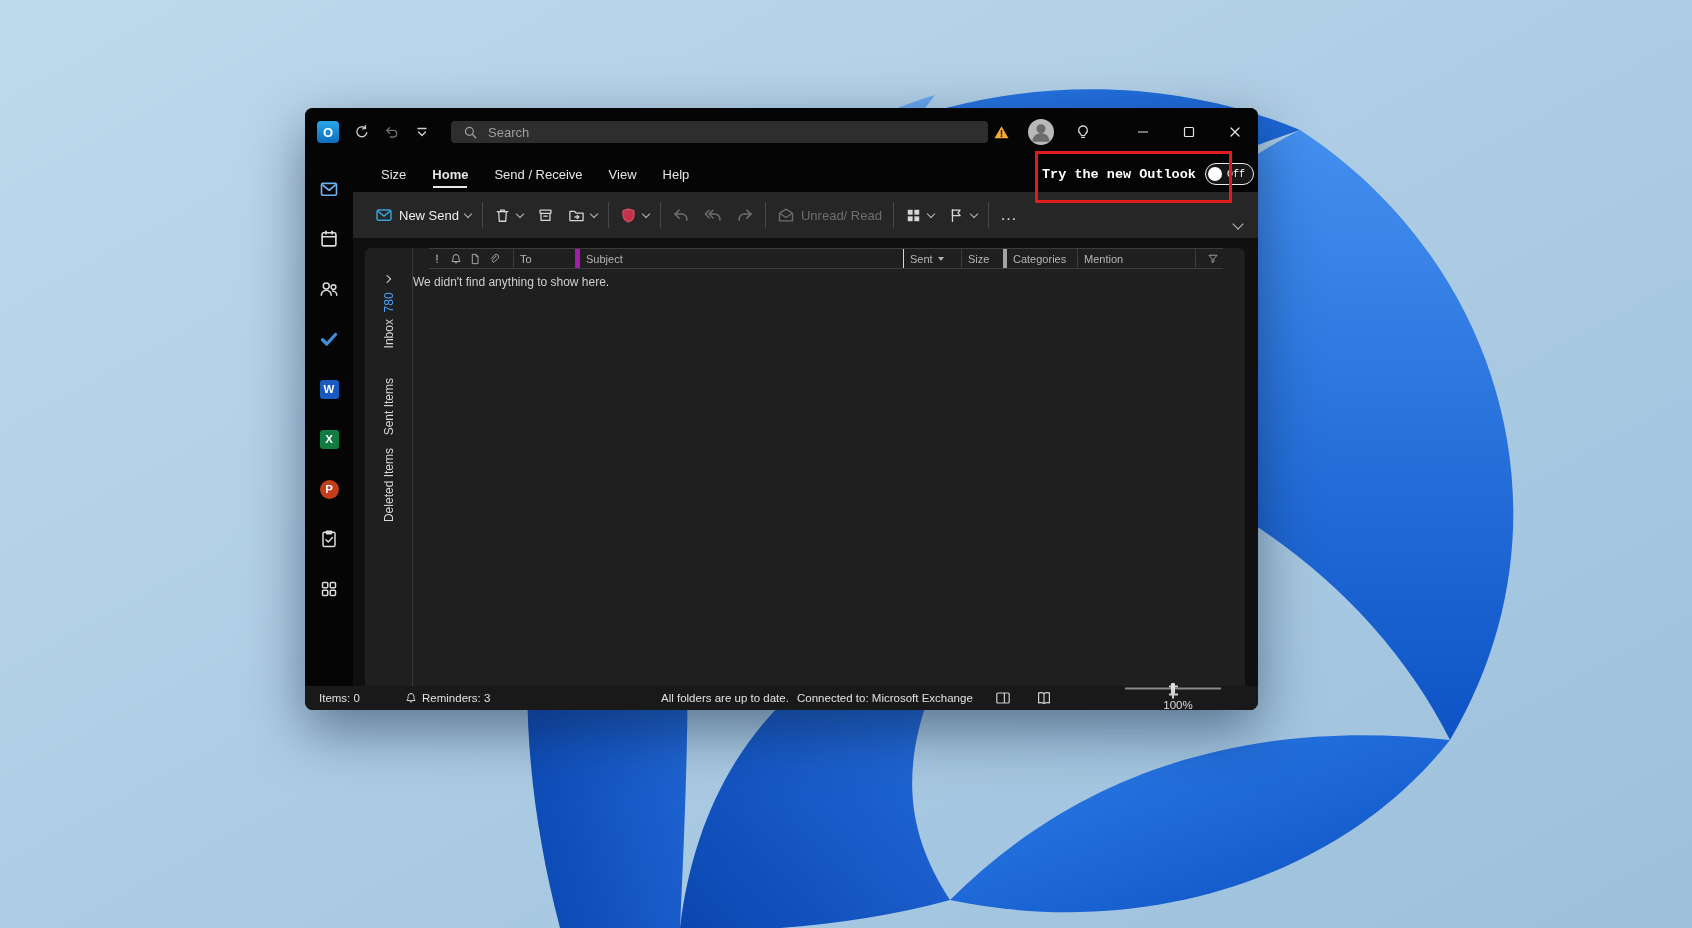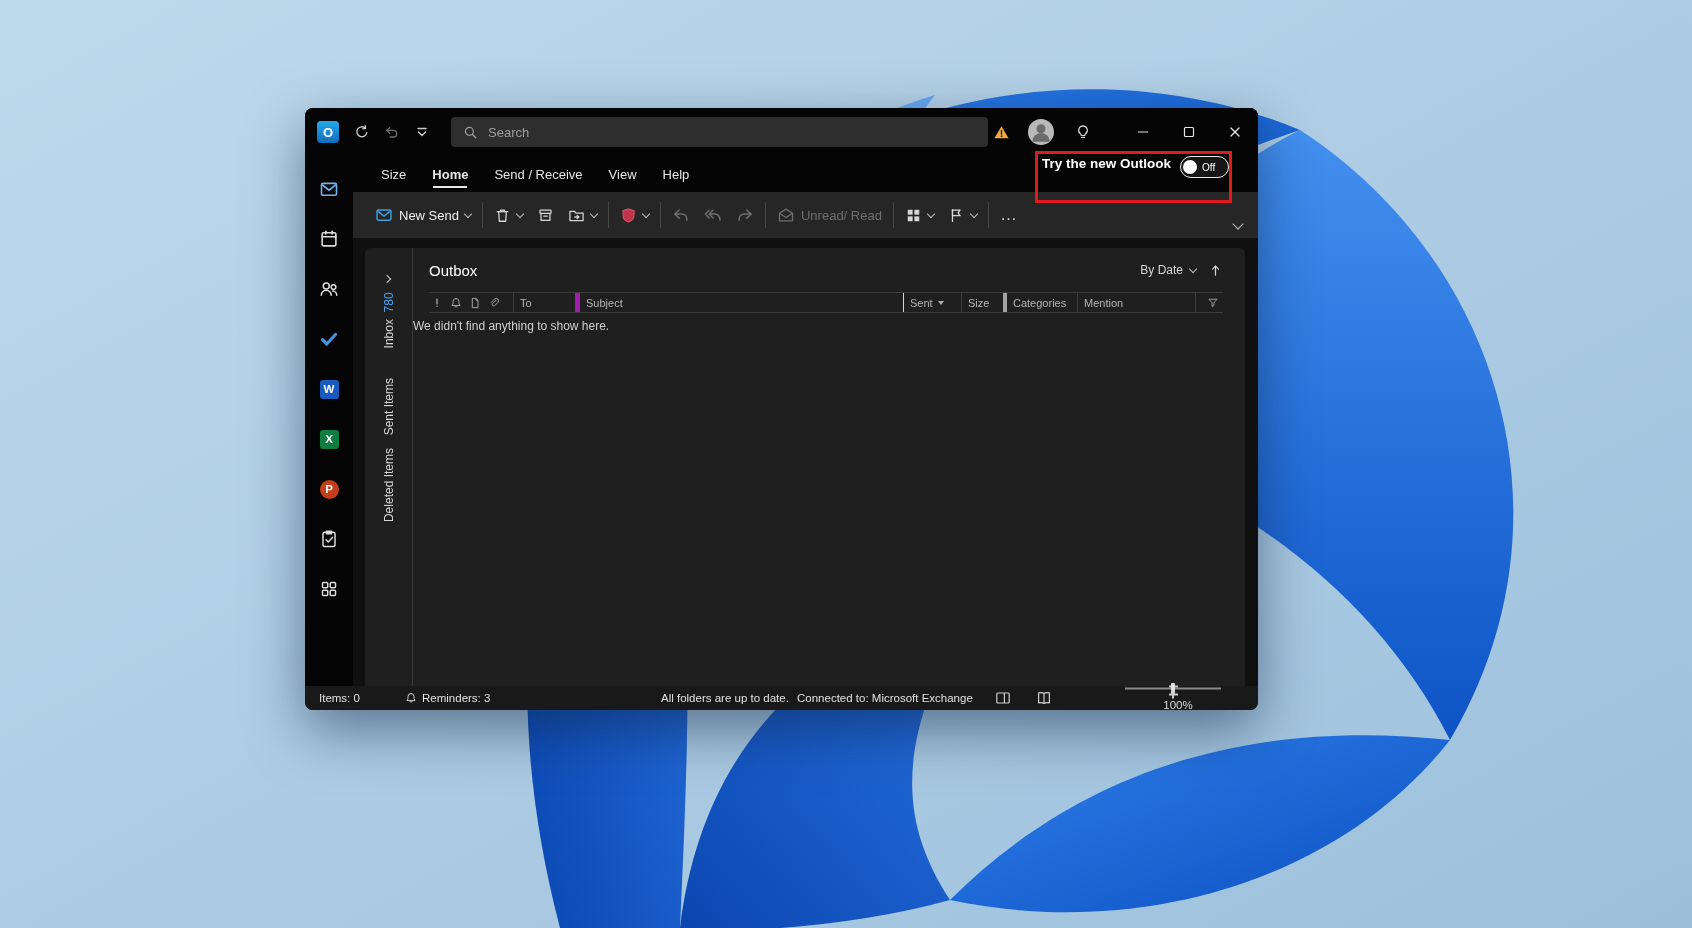--- a/index.html
+++ b/index.html
@@ -11,37 +11,37 @@
   .window{position:absolute;left:305px;top:108px;width:953px;height:602px;
           background:#0c0c0c;border-radius:8px;overflow:hidden;
           box-shadow:0 20px 55px rgba(10,30,60,.5);color:#e6e6e6;}
   
   .titlebar{position:absolute;left:0;top:0;right:0;height:48px;display:flex;align-items:center;background:#050505;}
   .app-logo{width:22px;height:22px;margin-left:12px;border-radius:4px;flex:0 0 auto;
             background:linear-gradient(180deg,#28a8ea,#0f6cbd);color:#fff;font-weight:700;font-size:13px;
             display:flex;align-items:center;justify-content:center;}
   .tb-ic{width:26px;height:26px;display:flex;align-items:center;justify-content:center;color:#cfcfcf;}
   .tb-ic.dim{color:#6f6f6f;}
-  .searchbox{margin-left:16px;width:525px;height:30px;background:#2e2e2e;border-radius:4px;
+  .searchbox{margin-left:16px;width:525px;height:22px;background:#2e2e2e;border-radius:4px;
              display:flex;align-items:center;padding-left:12px;color:#9f9f9f;}
   .searchbox input{background:transparent;border:none;outline:none;color:#d9d9d9;font-size:13px;
              font-family:"Liberation Sans",sans-serif;margin-left:8px;width:440px;}
   .searchbox input::placeholder{color:#9f9f9f;}
   .tb-right{margin-left:auto;display:flex;align-items:center;height:100%;}
   .avatar{width:26px;height:26px;border-radius:50%;background:#b9b9b9;margin-left:14px;overflow:hidden;
           display:flex;align-items:center;justify-content:center;}
   .winbtn{width:46px;height:48px;display:flex;align-items:center;justify-content:center;color:#e3e3e3;}
   .spacer24{width:24px;}
   
   .menubar{position:absolute;left:48px;top:48px;right:0;height:36px;display:flex;align-items:center;
            padding-left:28px;gap:26px;font-size:13px;color:#e6e6e6;background:#050505;}
   .menu-tab{height:36px;display:flex;align-items:center;position:relative;cursor:default;}
   .menu-tab.active{font-weight:700;}
   .menu-tab.active::after{content:"";position:absolute;left:1px;right:1px;bottom:4px;height:2px;background:#e8e8e8;}
-  .newoutlook{position:absolute;left:737px;top:48px;height:36px;display:flex;gap:9px;z-index:10;}
+  .newoutlook{position:absolute;left:737px;top:48px;height:36px;display:flex;align-items:center;gap:9px;z-index:10;font-family:Liberation Mono, monospace;}
   .newoutlook .lbl{font-size:13.5px;font-weight:700;color:#fff;white-space:nowrap;}
   .toggle{width:47px;height:20px;border:1px solid #ececec;border-radius:11px;background:#161616;
           display:flex;align-items:center;}
   .knob{width:14px;height:14px;border-radius:50%;background:#fff;margin-left:2px;}
   .toggle .off{font-size:10px;color:#fff;margin-left:5px;}
   .annotation{position:absolute;left:730px;top:43px;width:191px;height:46px;border:3px solid #e01b1b;
               z-index:20;pointer-events:none;}
   
   .ribbon{position:absolute;left:48px;top:84px;right:0;height:46px;background:#262626;
           display:flex;align-items:center;padding-left:22px;font-size:13px;}
@@ -414,33 +414,20 @@
         </div>
         <div class="vlabel v-sent">
           <span>Sent Items</span>
         </div>
         <div class="vlabel v-del">
           <span>Deleted Items</span>
         </div>
       </div>
 
       <div class="listarea">
-        <div class="list-header">
-          <span class="list-title">Outbox</span>
-          <div class="sort-group">
-            <span>By Date</span>
-            <span class="chev"></span>
-          </div>
-          <div class="sortup">
-            <svg class="ic" width="15" height="15" viewBox="0 0 16 16" fill="none" stroke="currentColor" stroke-width="1.3" stroke-linecap="round" stroke-linejoin="round">
-              <line x1="8" y1="13" x2="8" y2="3.4"></line>
-                <polyline points="4.8 6.6 8 3.4 11.2 6.6"></polyline>
-            </svg>
-          </div>
-        </div>
 
         <div class="col-row">
           <div class="c c-icons">
             <svg class="ic" width="12" height="12" viewBox="0 0 16 16" stroke="currentColor" fill="none">
               <line x1="8" y1="3" x2="8" y2="9.4" stroke-width="1.7" stroke-linecap="round"></line>
                 <circle cx="8" cy="12.2" r="1" fill="currentColor" stroke="none"></circle>
             </svg>
             <svg class="ic" width="12" height="12" viewBox="0 0 16 16" fill="none" stroke="currentColor" stroke-width="1.3" stroke-linecap="round" stroke-linejoin="round">
               <path d="M8 2a4 4 0 0 1 4 4v3l1.4 2.4H2.6L4 9V6a4 4 0 0 1 4-4Z"></path>
                 <path d="M6.6 12.6a1.5 1.5 0 0 0 2.8 0"></path>

